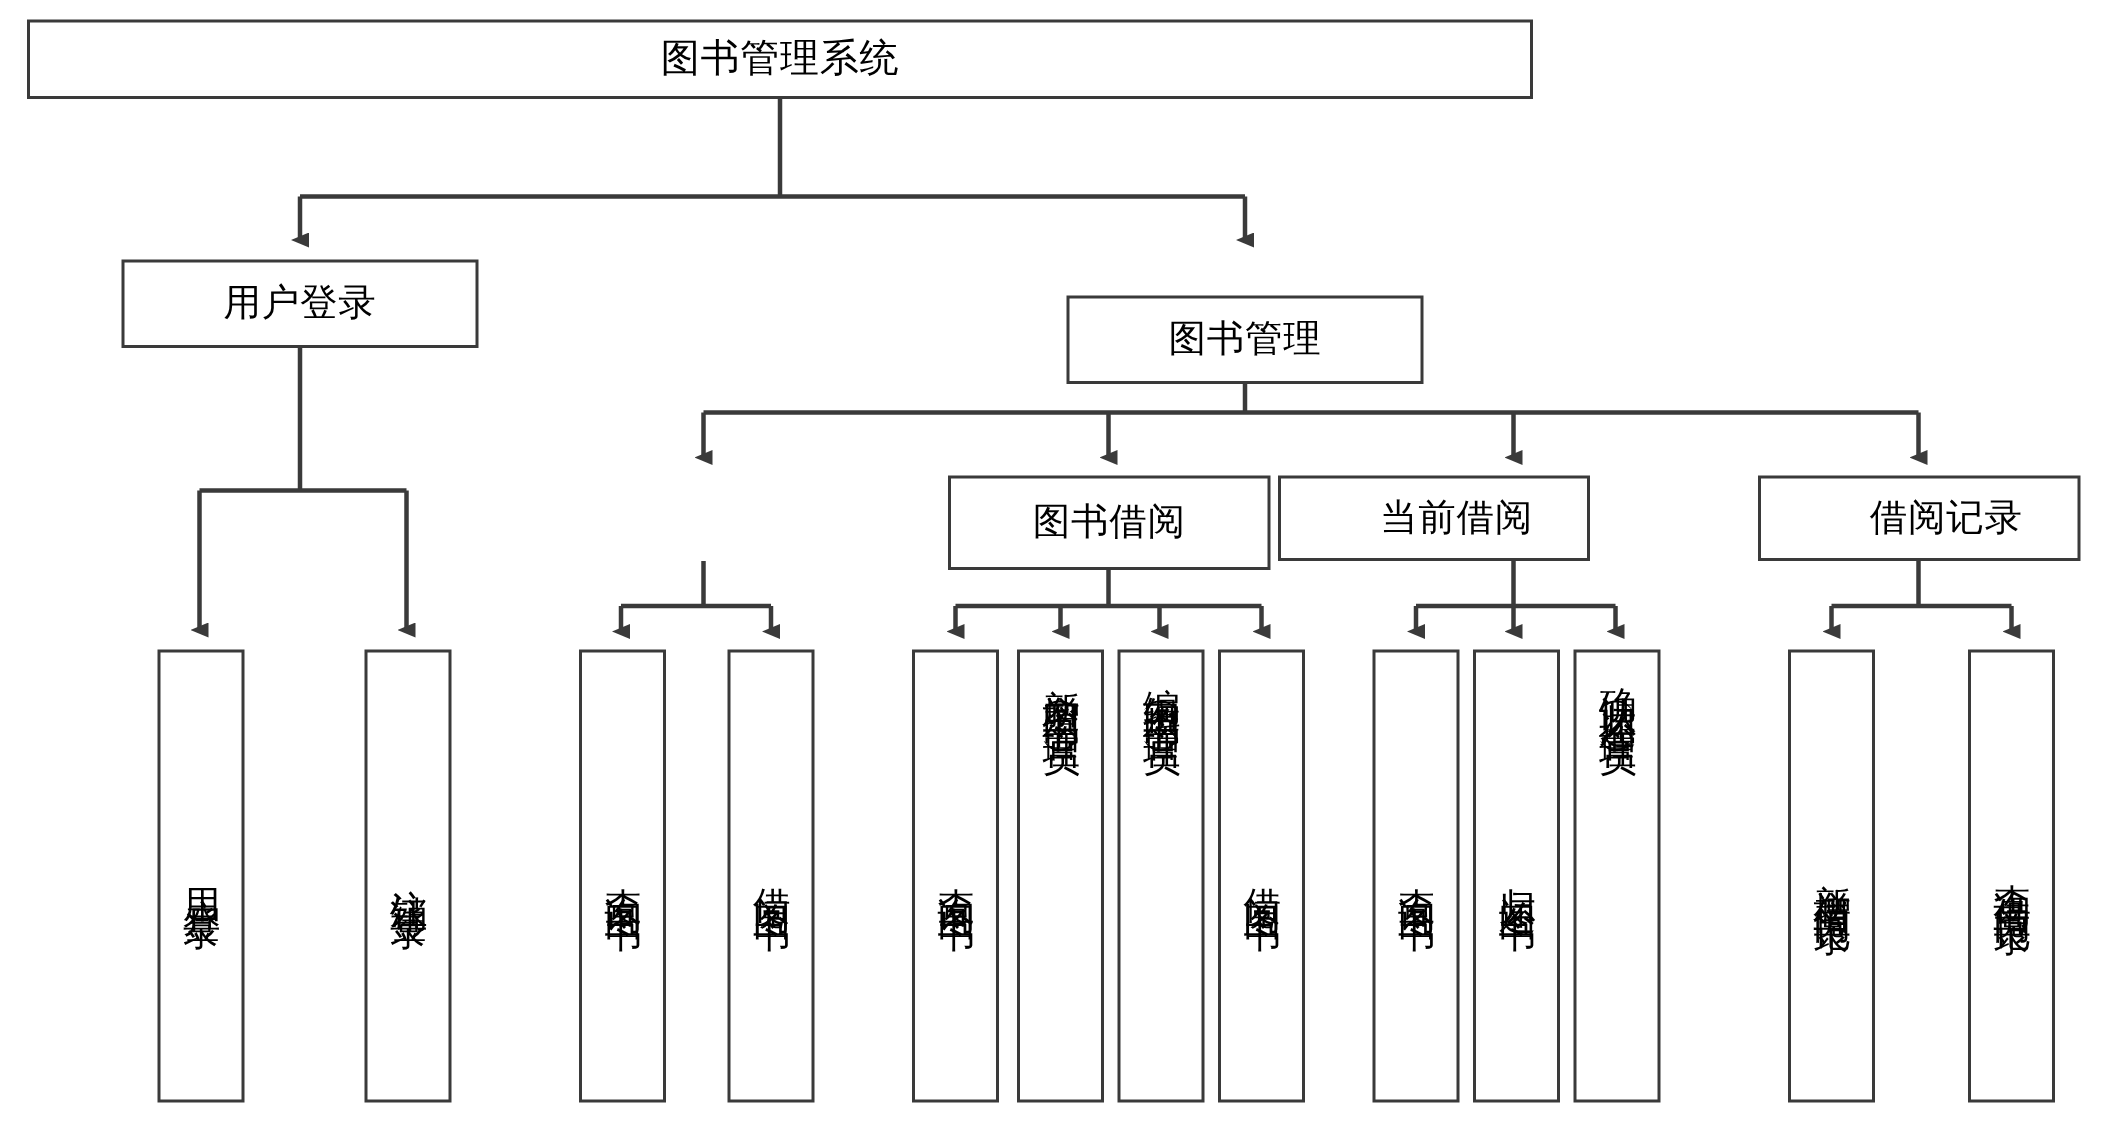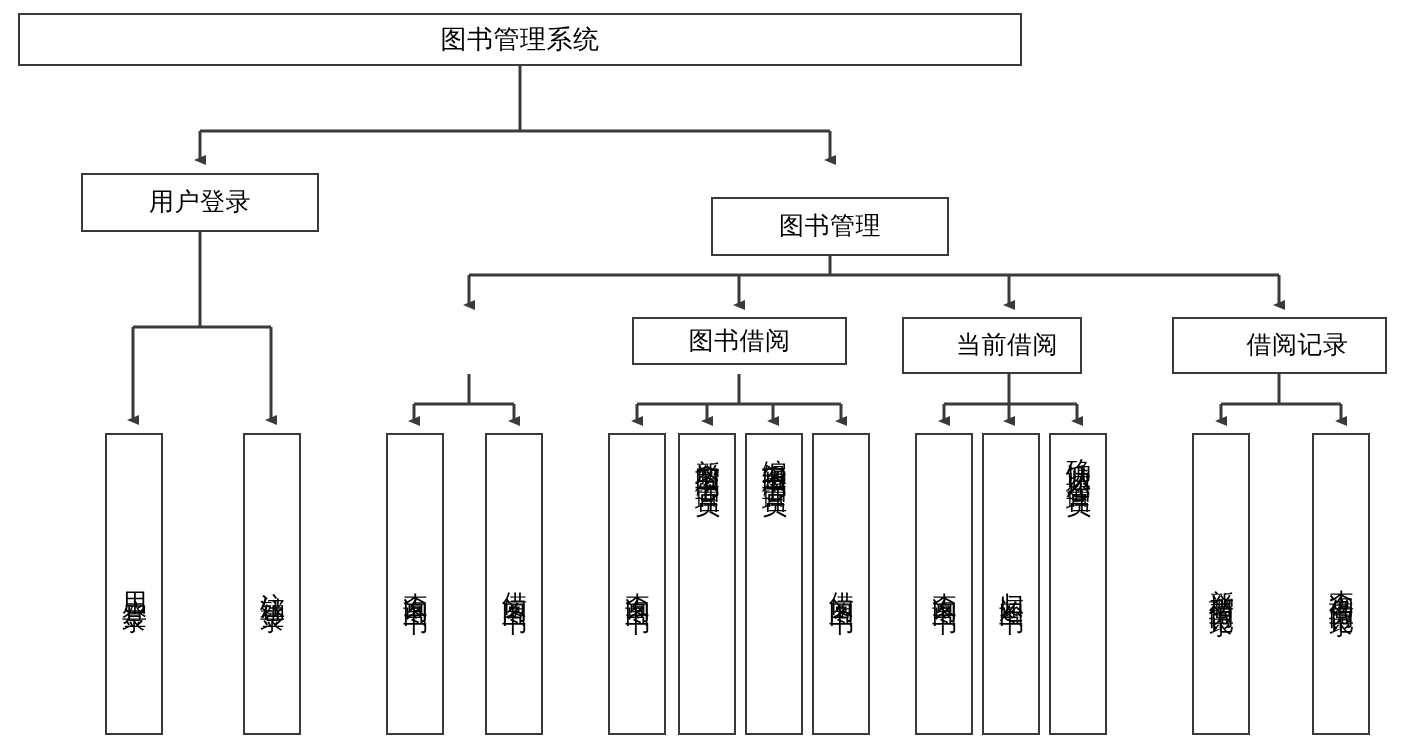--- a/index.html
+++ b/index.html
@@ -139,24 +139,24 @@
     <span class="lbl">图书管理系统</span>
   </div>
 
   <div class="node horiz" style="left:81px; top:173px; width:238px; height:59px;">
     <span class="lbl">用户登录</span>
   </div>
   <div class="node horiz" style="left:711px; top:173px; width:238px; height:59px;margin-top:24px;">
     <span class="lbl">图书管理</span>
   </div>
 
-  <div class="node horiz" style="left:632px; top:317px; width:215px; height:48px;">
+  <div class="node horiz" style="left:632px; top:317px; width:215px; height:63px;">
     <span class="lbl">图书借阅</span>
   </div>
-  <div class="node horiz" style="left:902px; top:317px; width:180px; height:57px;padding-left:30px;">
+  <div class="node horiz" style="left:852px; top:317px; width:208px; height:57px;padding-left:30px;">
     <span class="lbl">当前借阅</span>
   </div>
   <div class="node horiz" style="left:1172px; top:317px; width:215px; height:57px;padding-left:36px;">
     <span class="lbl">借阅记录</span>
   </div>
 
   <div class="node vert" style="left:105px; top:433px; width:58px; height:302px;">
     <span class="lbl">用户登录</span>
   </div>
   <div class="node vert" style="left:243px; top:433px; width:58px; height:302px;">

